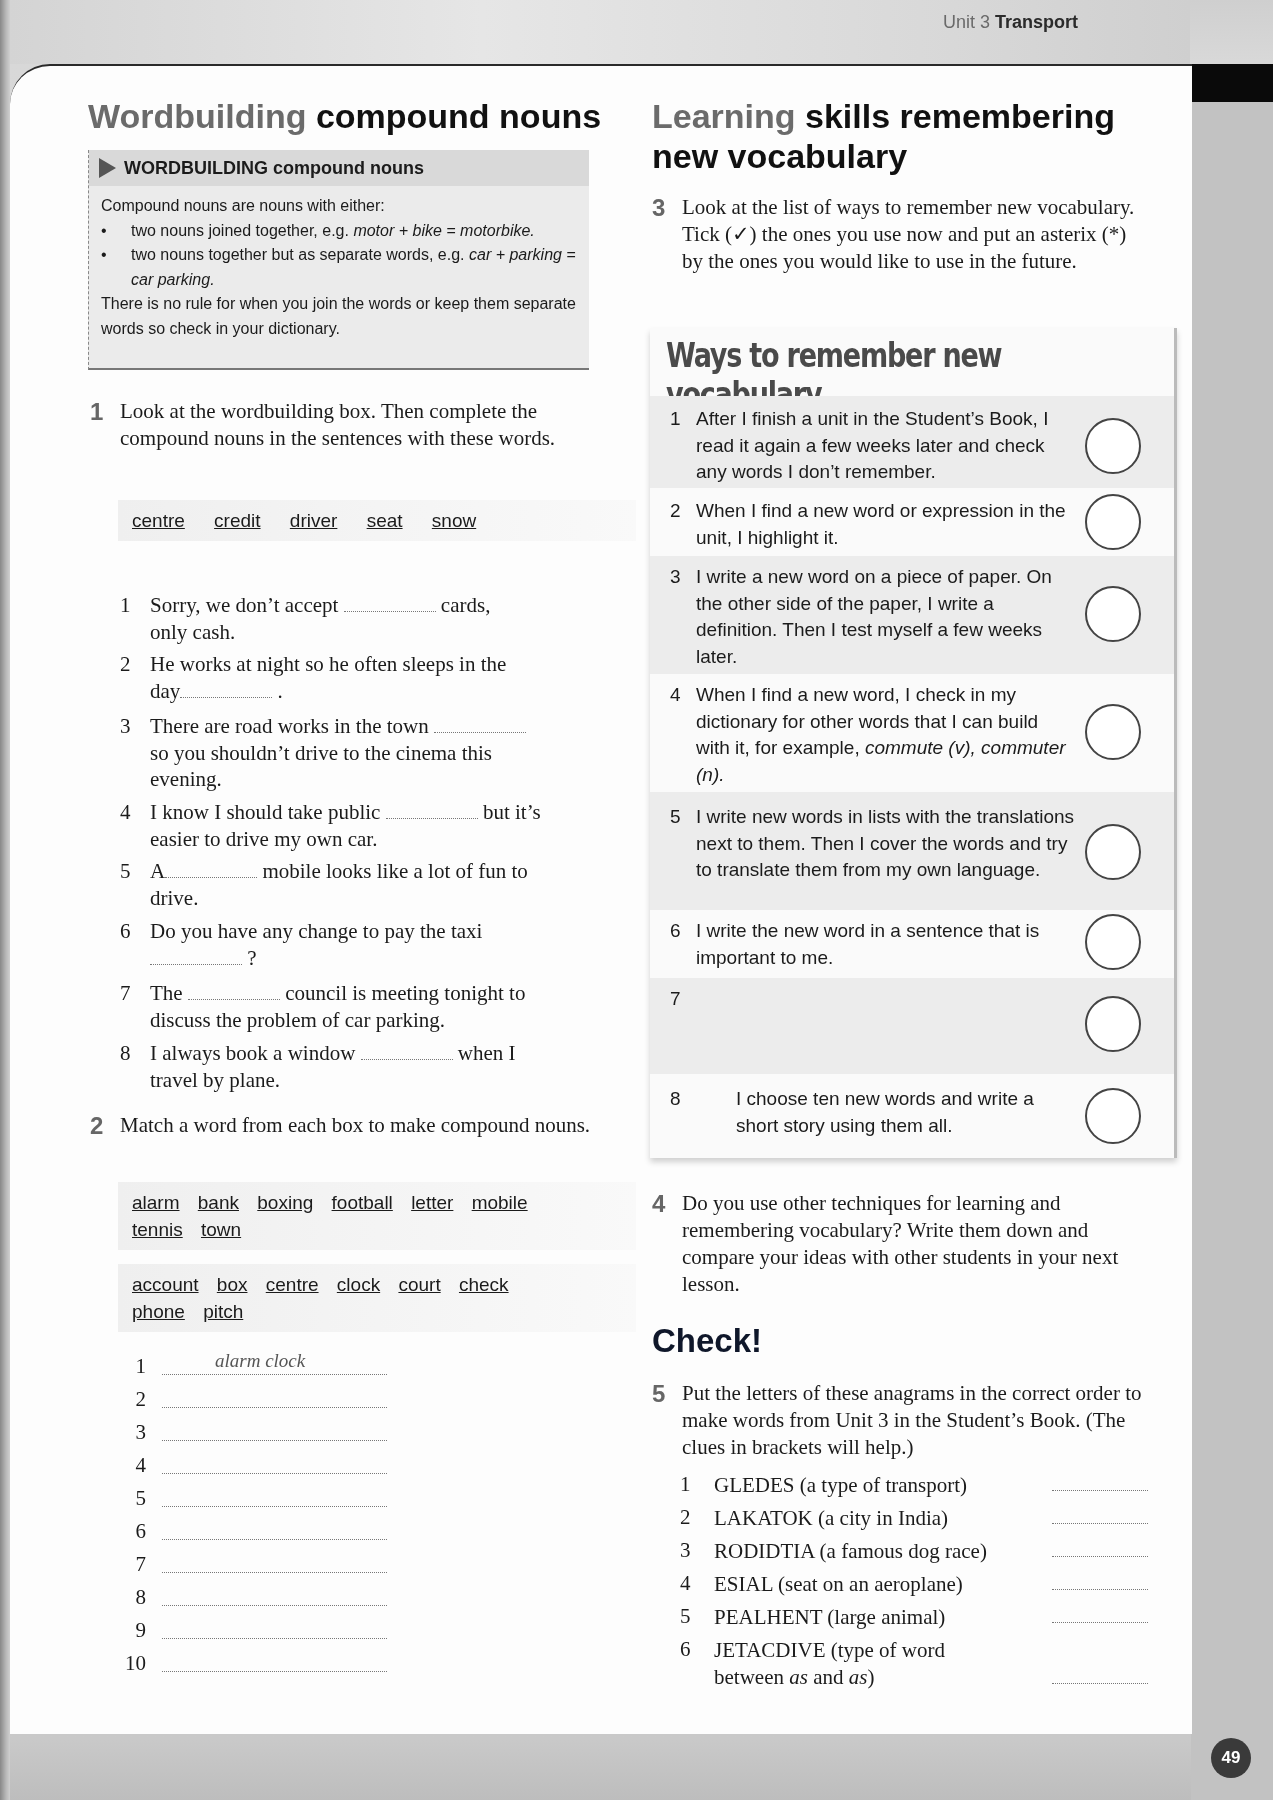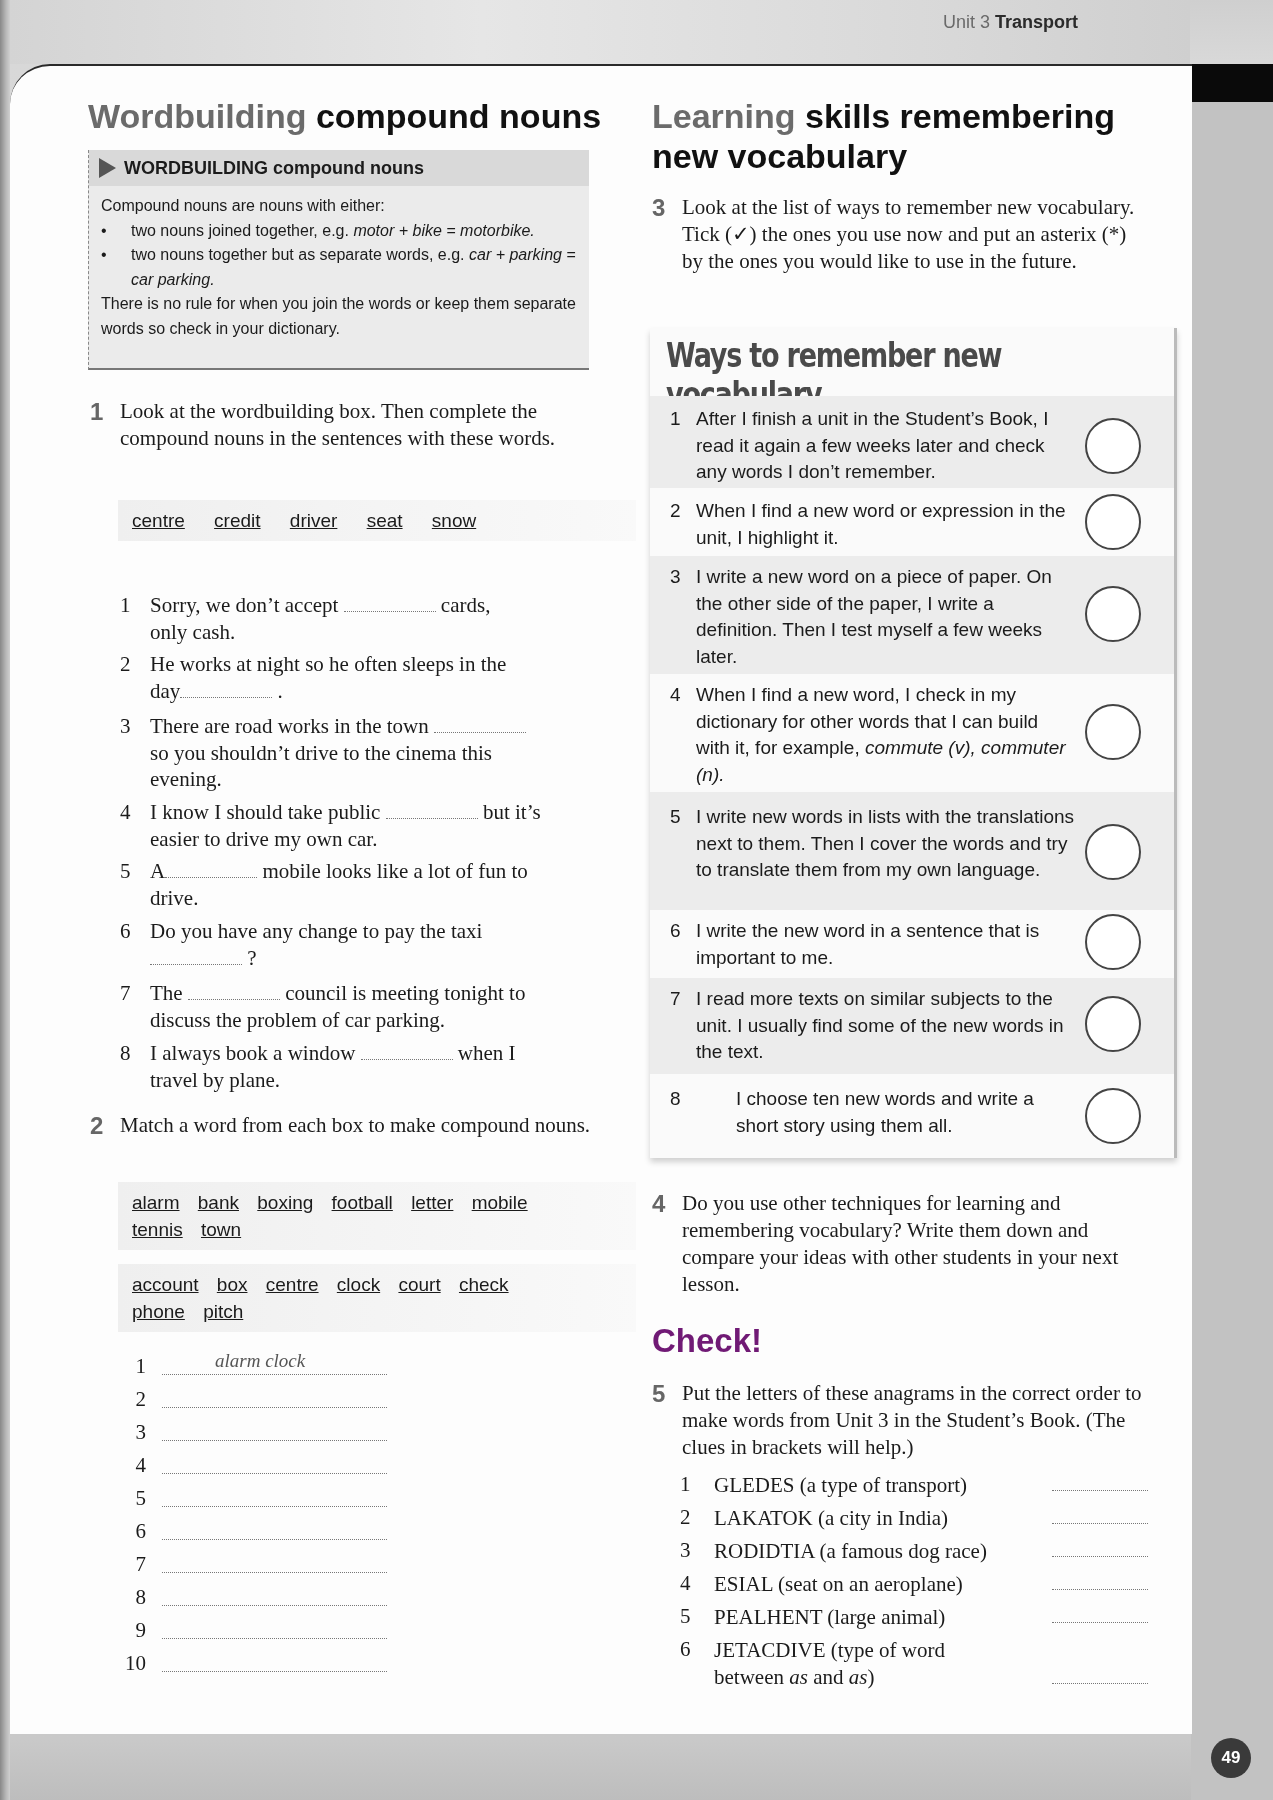--- a/index.html
+++ b/index.html
@@ -59,21 +59,21 @@
   .ways-box { position: absolute; left: 650px; top: 328px; width: 524px; height: 830px; background: #fafafa;
     border-right: 3px solid #bbb; box-shadow: 0 4px 6px rgba(0,0,0,0.18); }
   .ways-title { position: absolute; left: 16px; top: 8px; font-family: "DejaVu Sans", sans-serif; font-weight: bold;
     font-size: 33px; letter-spacing: -1.5px; color: #4a4a4a; transform: scaleX(0.82); transform-origin: left center; }
   .way { position: absolute; left: 0; width: 524px; font-family: "Liberation Sans", sans-serif; font-size: 19px; line-height: 26.5px; }
   .way.shade { background: #ececec; }
   .way .n { position: absolute; left: 20px; }
   .way .t { position: absolute; left: 46px; width: 380px; }
   .way .circle { position: absolute; left: 435px; width: 52px; height: 52px; border: 2px solid #444; border-radius: 50%; background: #fff; }
 
-  .check-h { position: absolute; left: 652px; top: 1322px; font-family: "Liberation Sans", sans-serif; font-weight: bold; font-size: 33px; color: #701a75; }
+  .check-h { position: absolute; left: 652px; top: 1322px; font-family: "Liberation Sans", sans-serif; font-weight: bold; font-size: 33px; color: #0f172a; }
   .ana { position: absolute; left: 680px; width: 470px; font-size: 21px; height: 32px; }
   .ana .n { position: absolute; left: 0; }
   .ana .t { position: absolute; left: 34px; width: 320px; line-height: 27px; }
   .ana .line { position: absolute; left: 372px; width: 96px; border-bottom: 1px dotted #777; }
 </style>
 </head>
 <body>
 
 <div class="spine"></div>
 <div class="topband">
@@ -296,21 +296,20 @@
     <span class="t" style="top:12px">I write new words in lists with the translations next to them. Then I cover the words and try to translate them from my own language.</span>
     <span class="circle" style="top:32px"></span>
   </div>
   <div class="way" style="top:582px; height:68px;">
     <span class="n" style="top:8px">6</span>
     <span class="t" style="top:8px">I write the new word in a sentence that is important to me.</span>
     <span class="circle" style="top:4px"></span>
   </div>
   <div class="way shade" style="top:650px; height:96px;">
     <span class="n" style="top:8px">7</span>
-    <span class="t" style="top:8px">I read more texts on similar subjects to the unit. I usually find some of the new words in the text.</span>
     <span class="circle" style="top:18px"></span>
   </div>
   <div class="way" style="top:746px; height:84px;">
     <span class="n" style="top:12px">8</span>
     <span class="t" style="top:12px; width:300px;margin-left:40px;">I choose ten new words and write a short story using them all.</span>
     <span class="circle" style="top:14px"></span>
   </div>
 </div>
 
 <div class="ex" style="left:682px; top:1190px; width:480px;">

